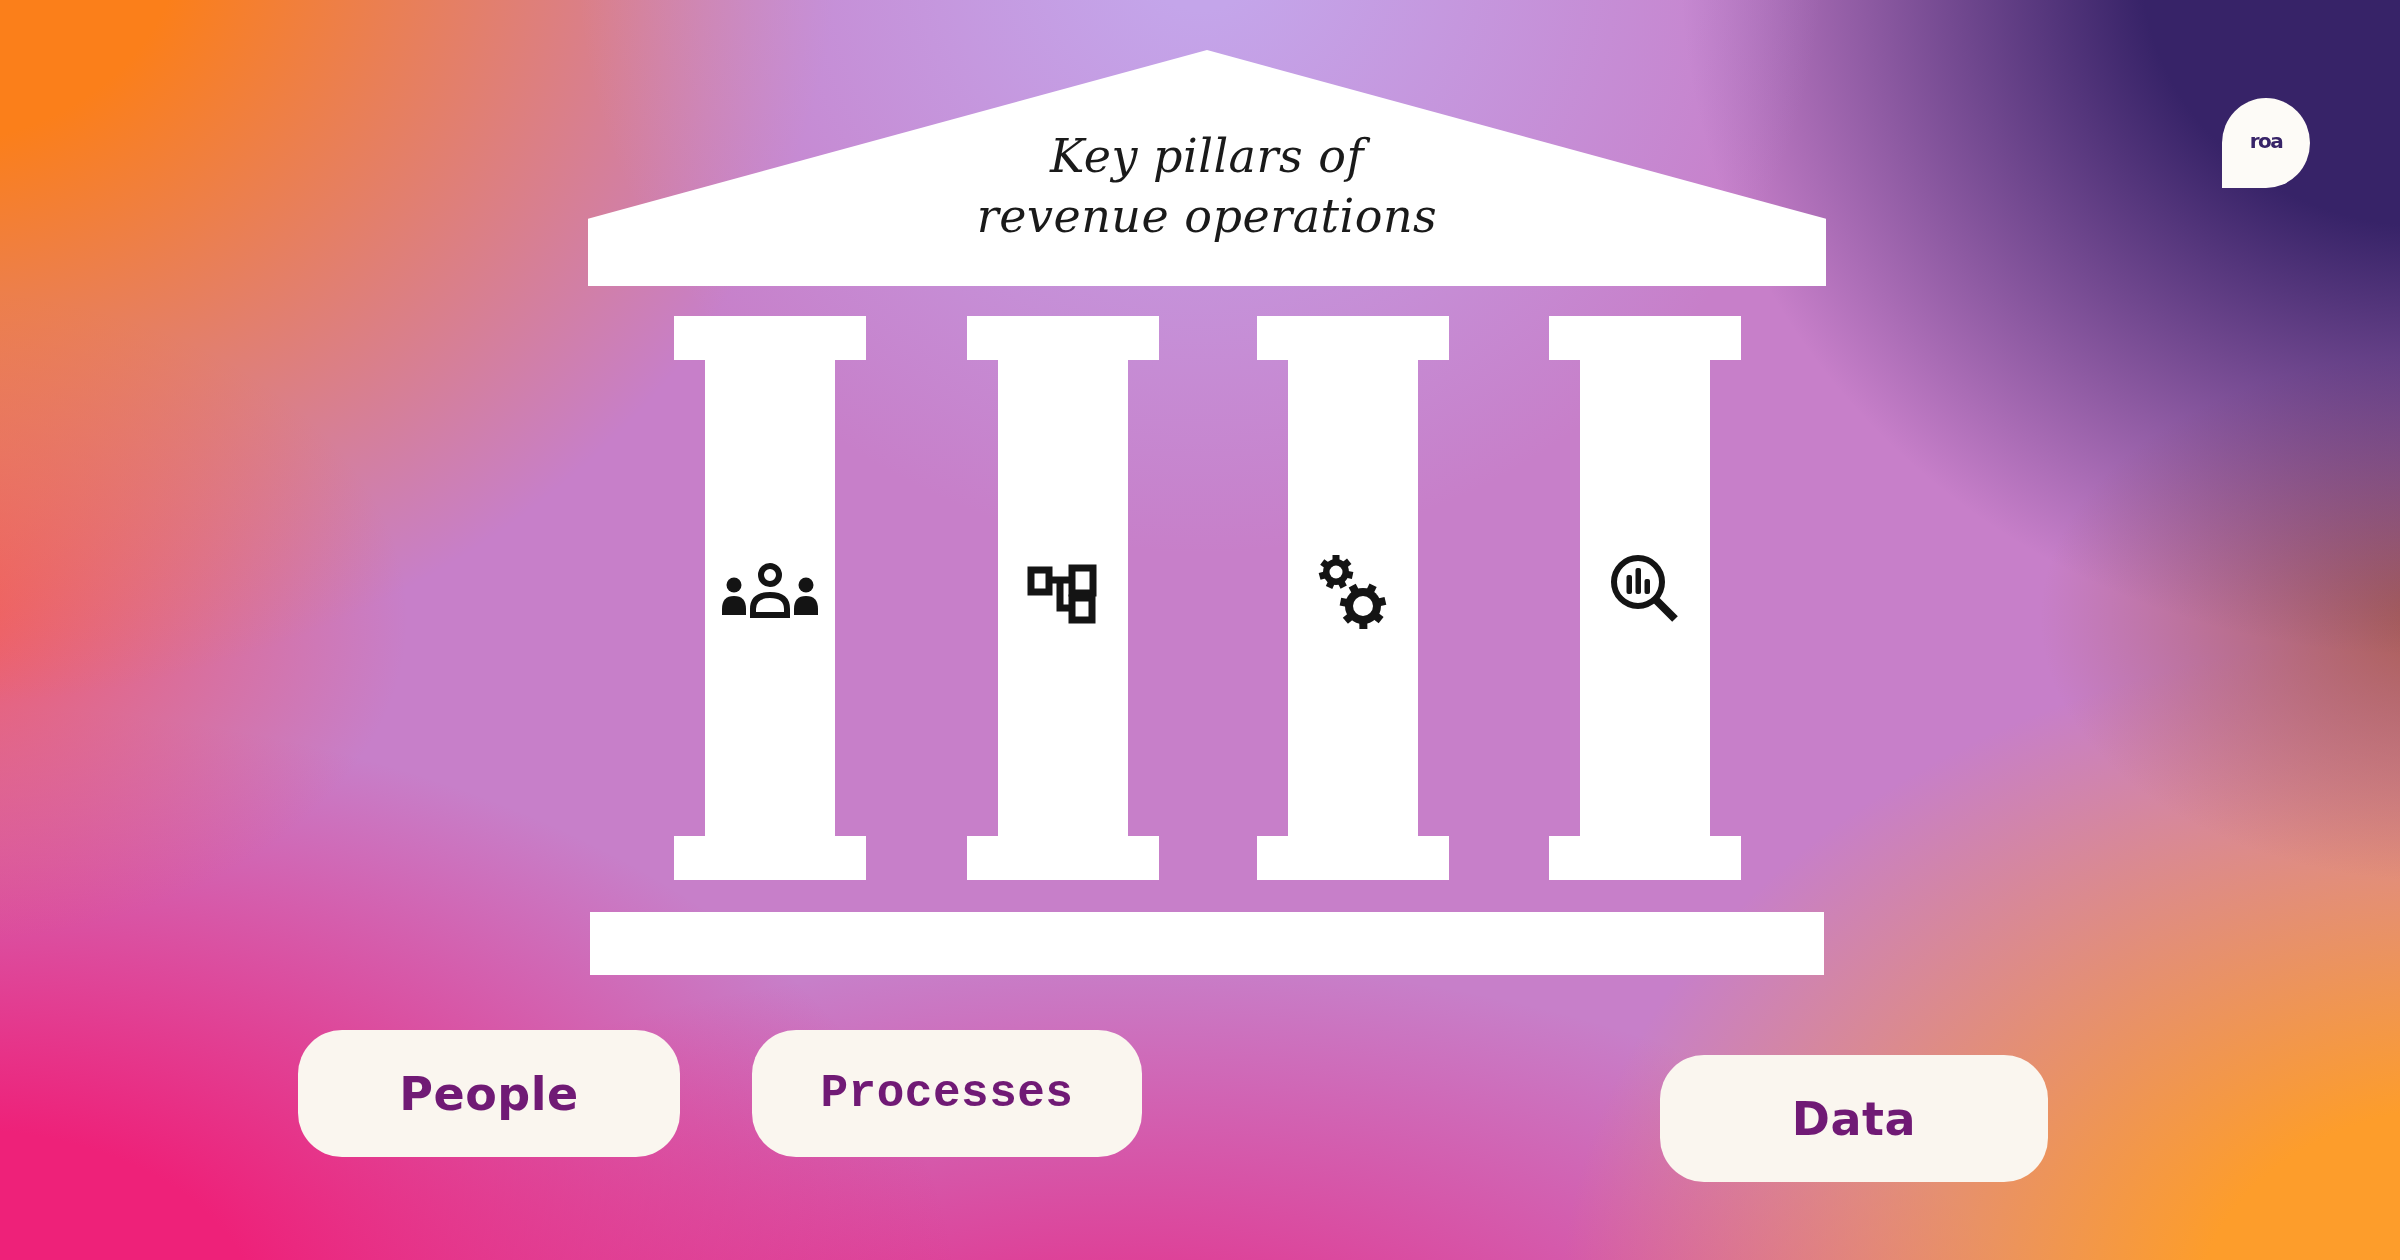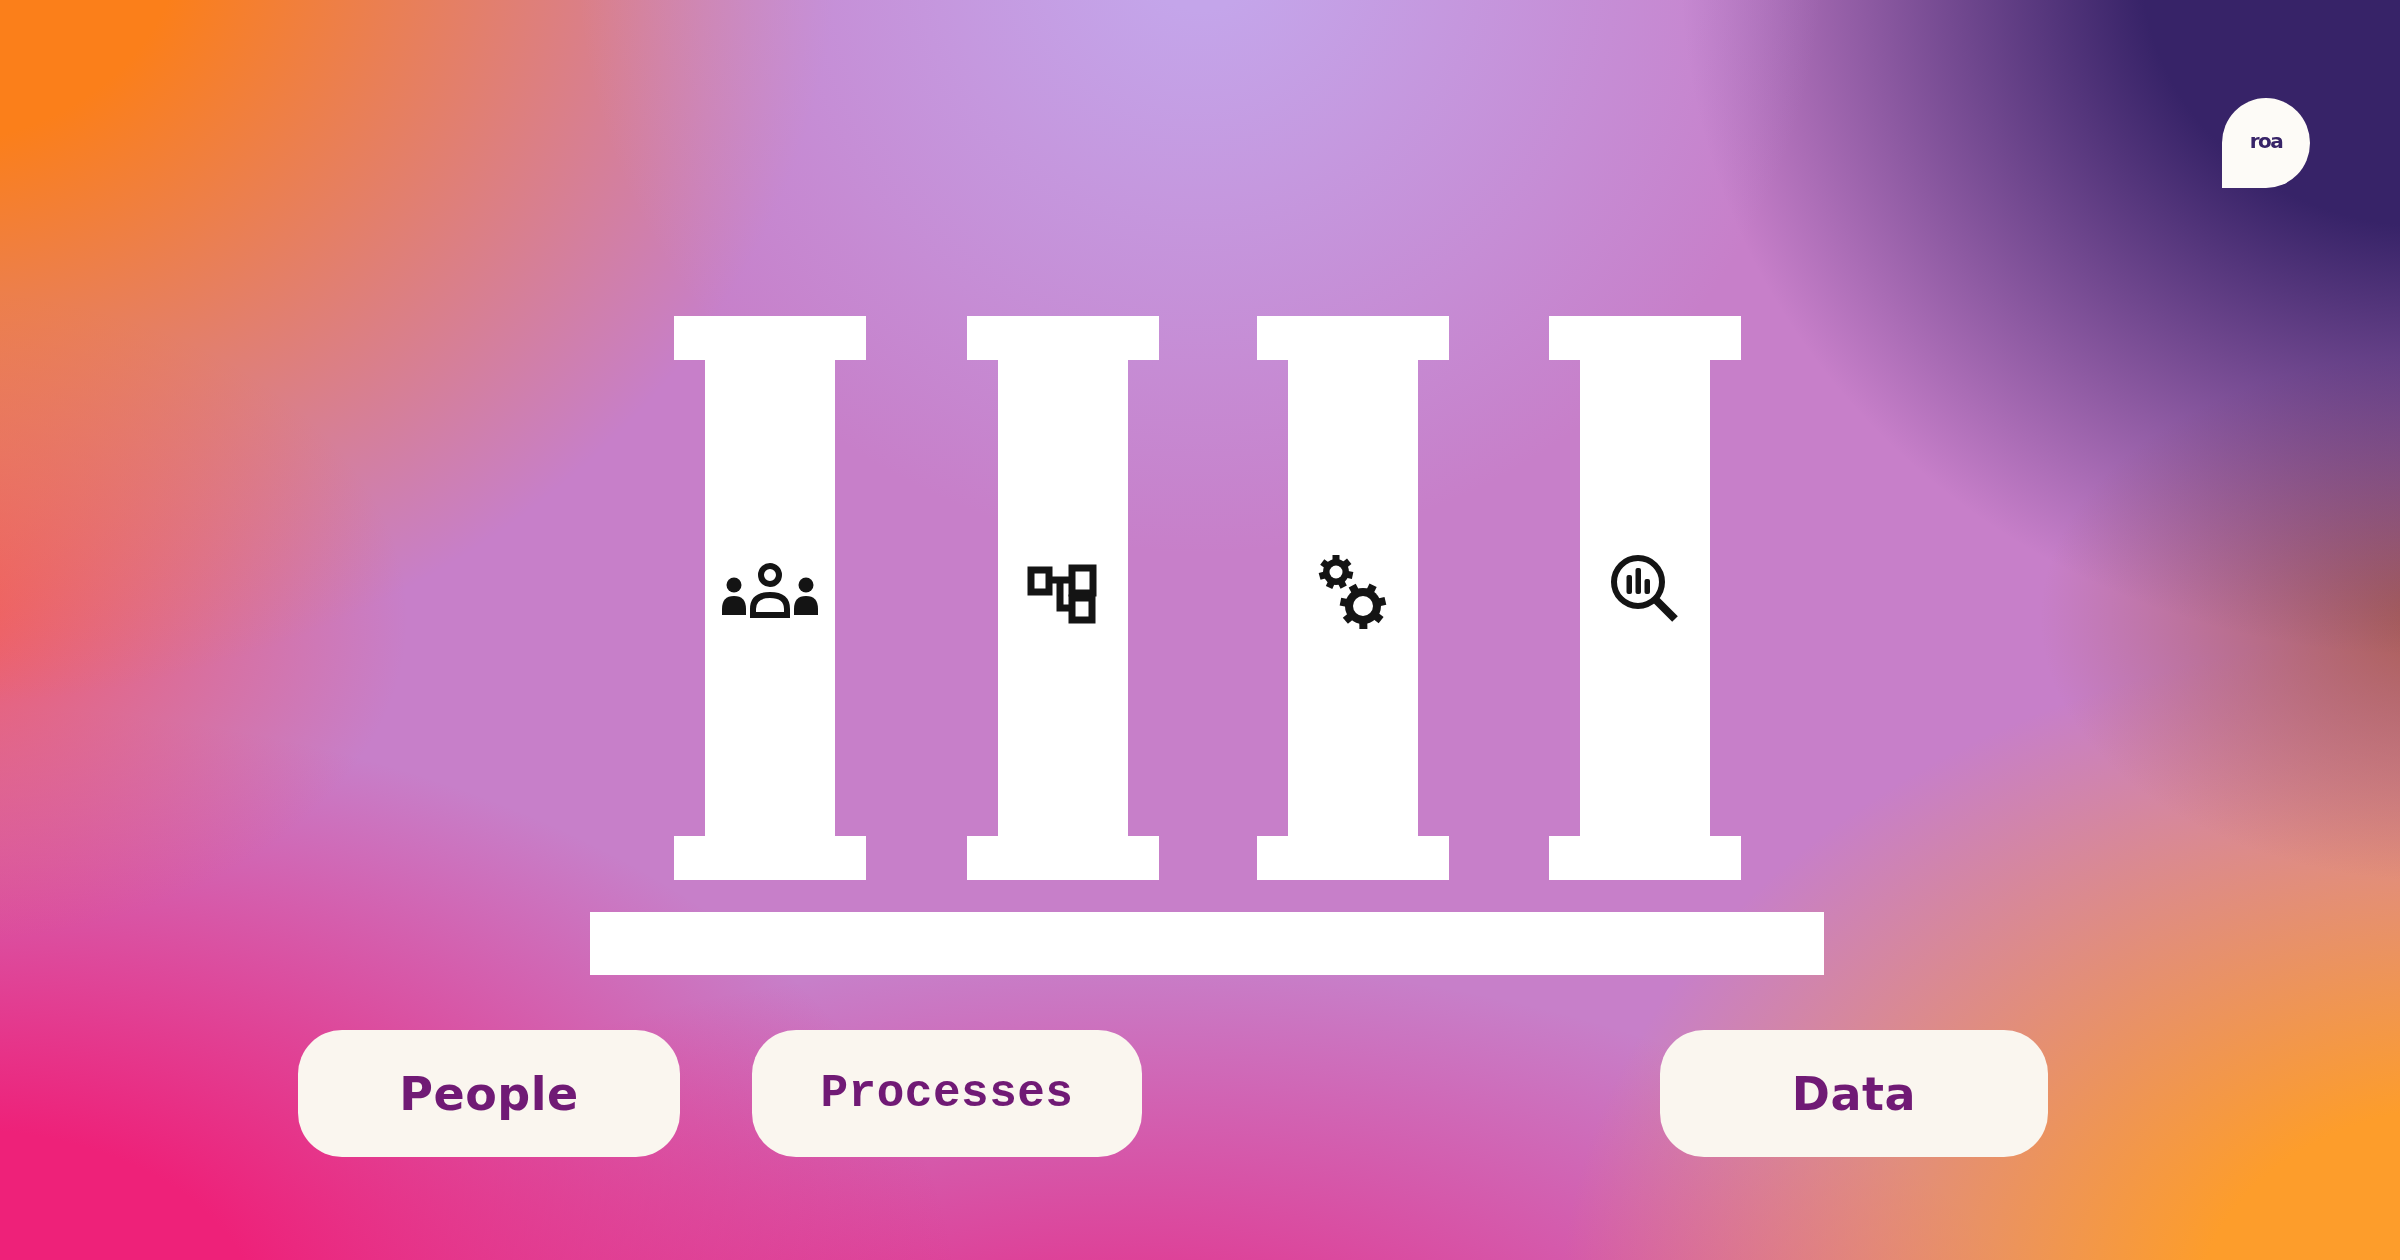--- a/index.html
+++ b/index.html
@@ -81,21 +81,21 @@
     align-items: center;
     justify-content: center;
     font-weight: bold;
     font-size: 46px;
     color: #701a75;
     letter-spacing: 0.5px;
   }
   .pill-people    { left: 298px;  width: 382px; }
   .pill-processes { left: 752px;  width: 390px; font-family: Liberation Mono, monospace; }
   .pill-tech      { left: 1203px; width: 392px; }
-  .pill-data      { left: 1660px; width: 388px; }
+  .pill-data      { left: 1660px; width: 388px; margin-top: 25px; }
 
   
   .logo {
     position: absolute;
     left: 2222px; top: 98px;
     width: 88px; height: 90px;
     background: #fdfbf7;
     border-radius: 50% 50% 50% 0;
     display: flex;
     align-items: center;
@@ -107,20 +107,26 @@
     letter-spacing: -1.5px;
     color: #372368;
     transform: translateY(-2px);
   }
 </style>
 </head>
 <body>
 
 <div class="canvas">
 
+  <div class="pediment">
+    <div class="title">
+      <div>Key pillars of</div>
+      <div>revenue operations</div>
+    </div>
+  </div>
 
   <div class="pillar" style="left:674px">
     <div class="cap"></div>
     <div class="shaft">
       <svg width="100" height="56" viewBox="0 0 100 56">
         <g fill="#141414">
           <circle cx="14" cy="22" r="7.5"></circle>
           <path d="M2 52 v-6 q0 -13 12 -13 q12 0 12 13 v6 z"></path>
           <circle cx="86" cy="22" r="7.5"></circle>
           <path d="M74 52 v-6 q0 -13 12 -13 q12 0 12 13 v6 z"></path>

